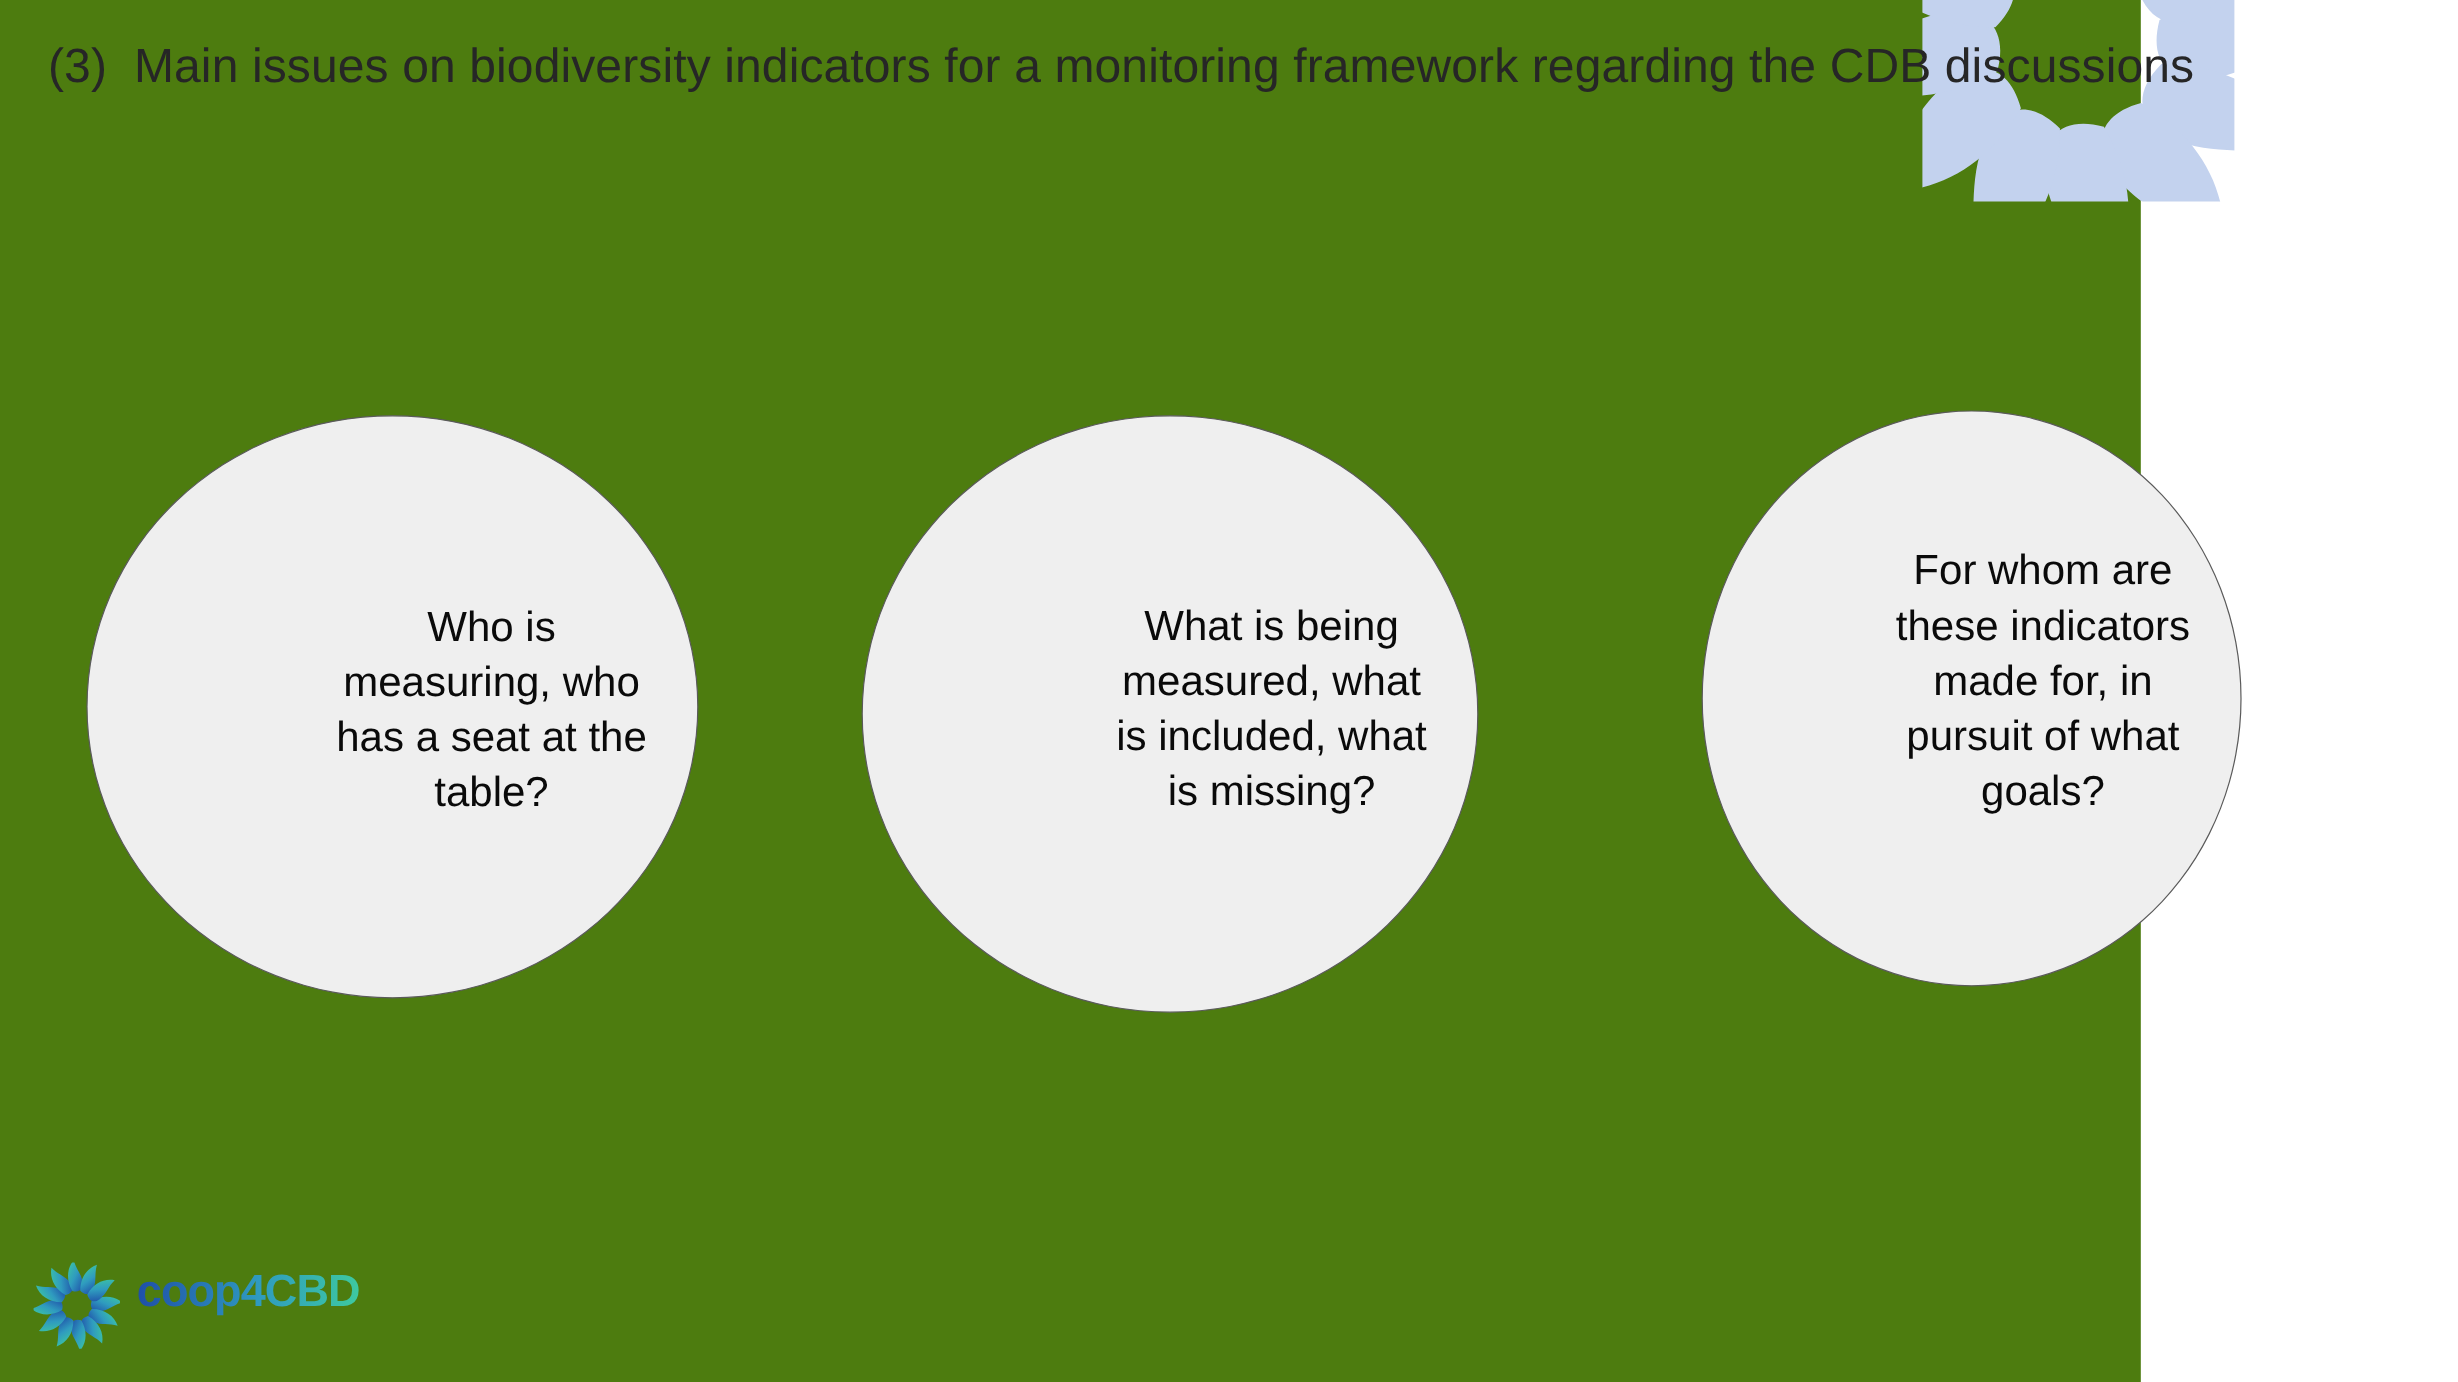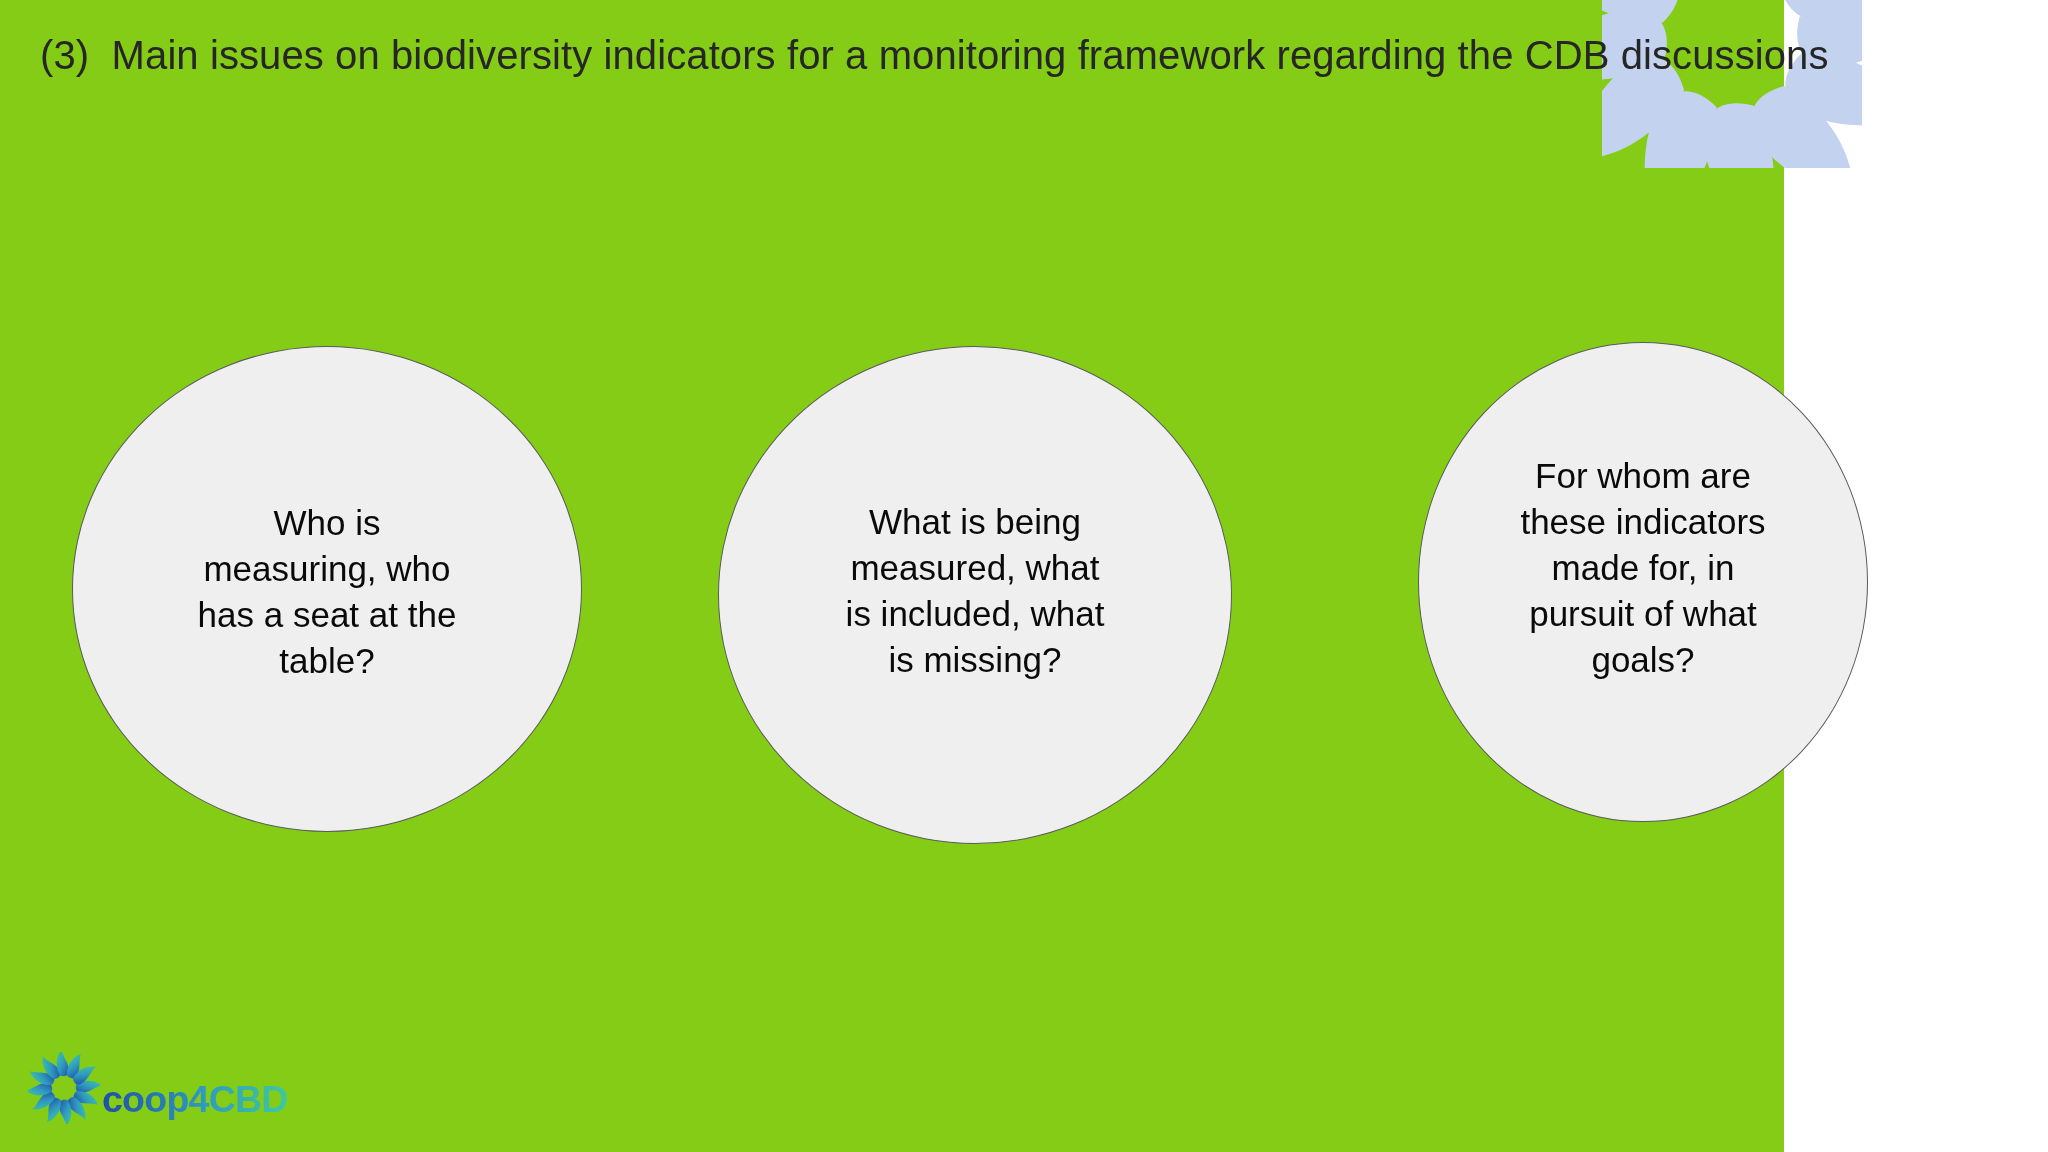--- a/index.html
+++ b/index.html
@@ -12,21 +12,21 @@
     background: #ffffff;
     font-family: "Liberation Sans", sans-serif;
     overflow: hidden;
     position: relative;
   }
 
   .slide {
     position: relative;
     width: 1784px;
     height: 1152px;
-    background: #84cc16;
+    background: #4d7c0f;
   }
 
   
   .slide-title {
     position: absolute;
     left: 40px;
     top: 30px;
     width: 1850px;
     font-size: 40px;
     line-height: 1.28;
@@ -38,21 +38,21 @@
 
   
   .circle {
     position: absolute;
     border-radius: 50%;
     background: #efefef;
     border: 1.6px solid #5a5a5a;
     box-sizing: border-box;
     display: flex;
     align-items: center;
-    justify-content: center;
+    justify-content: flex-end;
   }
   .circle-text {
     text-align: center;
     color: #0a0a0a;
     font-size: 35px;
     line-height: 1.32;
     font-weight: 400;
     white-space: pre-line;
     padding: 0 42px;
   }
@@ -80,22 +80,22 @@
     height: 480px;
   }
   #circle-3 .circle-text { transform: translateY(-14px); }
 
   
   .logo {
     position: absolute;
     left: 28px;
     top: 1052px;
     display: flex;
-    align-items: flex-end;
-    gap: 2px;
+    align-items: flex-start;
+    gap: 14px;
   }
   .logo-mark {
     width: 72px;
     height: 72px;
     display: block;
   }
   .logo-wordmark {
     height: 48px;
     display: block;
   }

